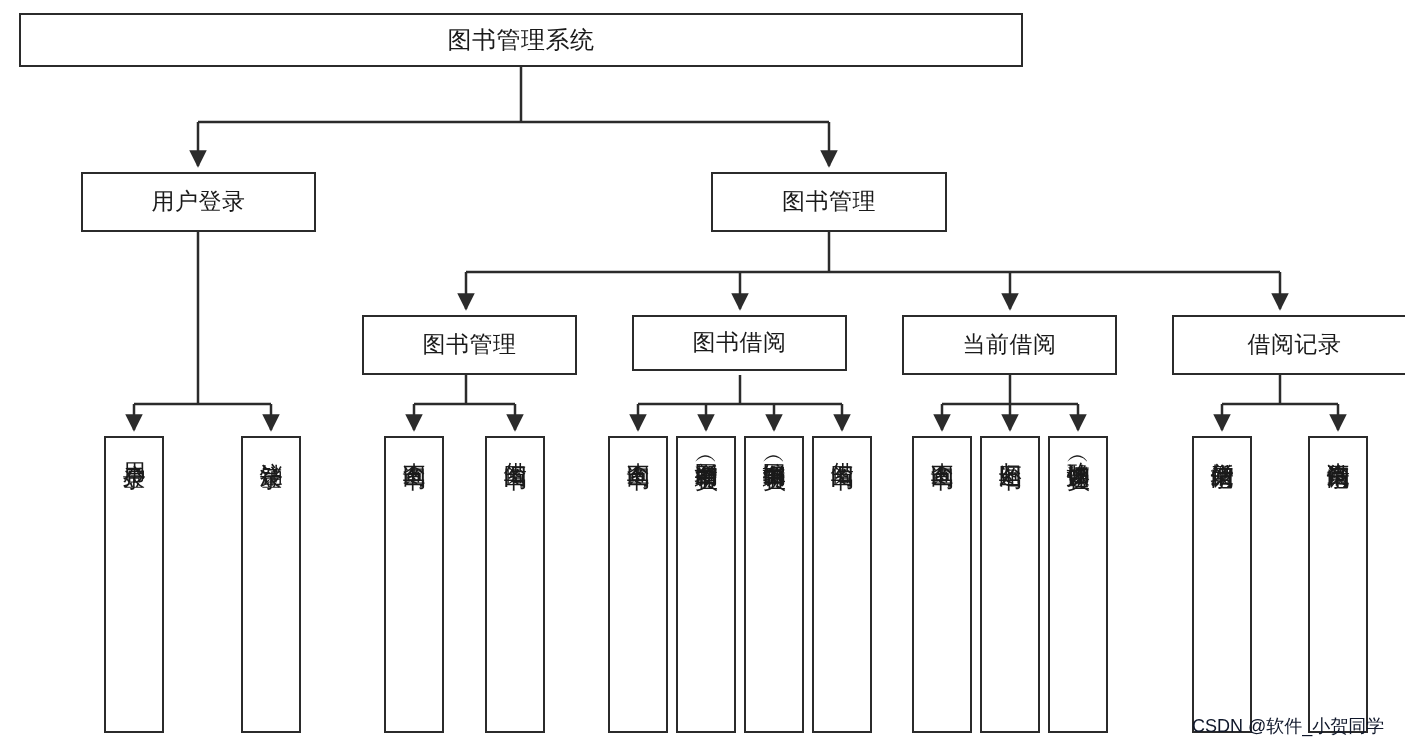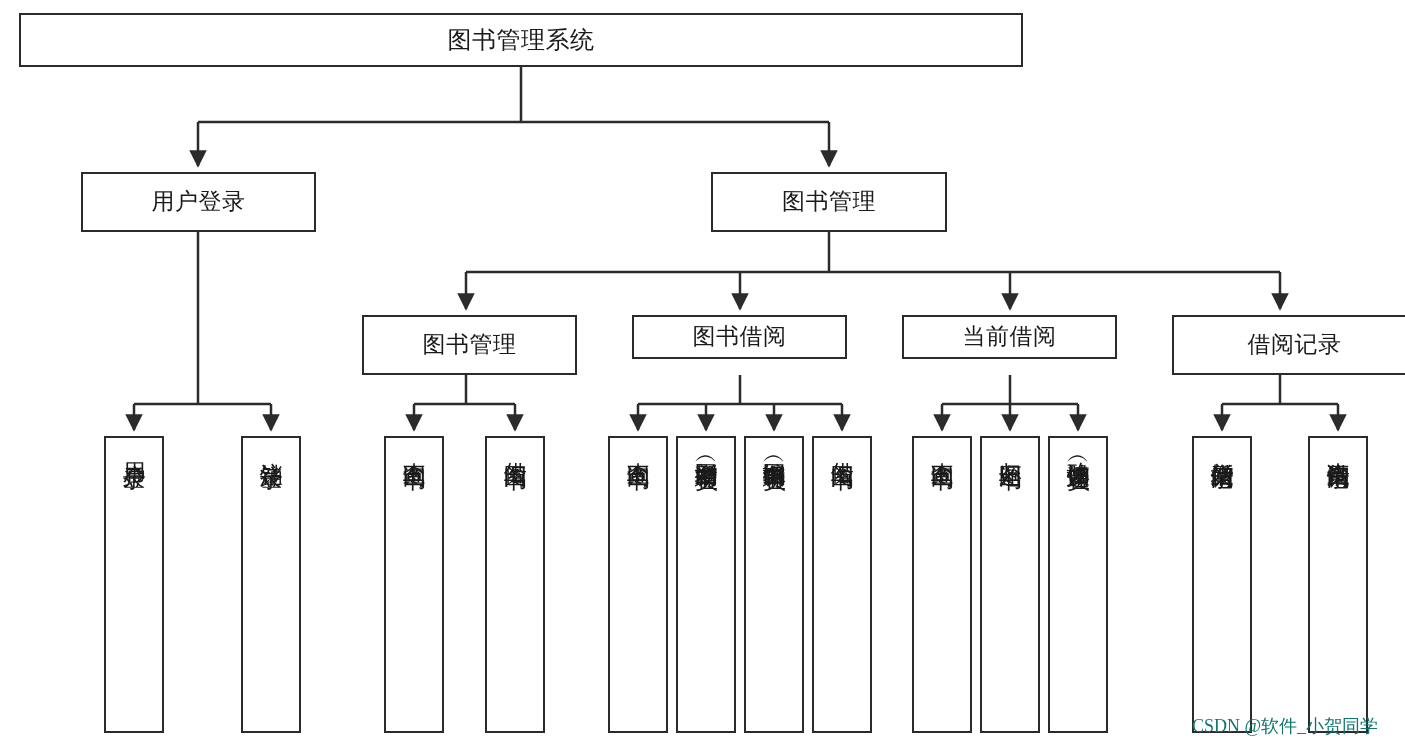--- a/index.html
+++ b/index.html
@@ -65,24 +65,24 @@
     white-space: normal;
   }
   .node.vert.tall .label {
     letter-spacing: 1px;
   }
   #watermark {
     position: absolute;
     left: 1192px;
     top: 714px;
     font-size: 18px;
-    color: #0f766e;
+    color: #0f172a;
     white-space: nowrap;
     z-index: 5;
-    font-family: Liberation Serif, serif;
+    font-family: Liberation Sans, sans-serif;
   }
 </style>
 </head>
 <body>
 
 <div id="canvas">
 
   <svg id="edges" viewBox="0 0 1405 747" xmlns="http://www.w3.org/2000/svg">
     <defs>
       <marker id="arrow" viewBox="0 0 10 10" refX="9" refY="5" markerWidth="7" markerHeight="7" orient="auto-start-reverse">
@@ -141,24 +141,24 @@
   <div class="node horiz" style="left:81px; top:172px; width:235px; height:60px;">
     <span class="label">用户登录</span>
   </div>
   <div class="node horiz" style="left:711px; top:172px; width:236px; height:60px;">
     <span class="label">图书管理</span>
   </div>
 
   <div class="node horiz" style="left:362px; top:315px; width:215px; height:60px;">
     <span class="label">图书管理</span>
   </div>
-  <div class="node horiz" style="left:632px; top:315px; width:215px; height:44px;align-items:center;">
+  <div class="node horiz" style="left:632px; top:315px; width:215px; height:56px;align-items:center;">
     <span class="label">图书借阅</span>
   </div>
-  <div class="node horiz" style="left:902px; top:315px; width:215px; height:44px;">
+  <div class="node horiz" style="left:902px; top:315px; width:215px; height:60px;">
     <span class="label">当前借阅</span>
   </div>
   <div class="node horiz" style="left:1172px; top:315px; width:245px; height:60px;">
     <span class="label">借阅记录</span>
   </div>
 
   <div class="node vert" style="left:104px; top:436px; width:60px; height:297px;">
     <span class="label">用户登录</span>
   </div>
   <div class="node vert" style="left:241px; top:436px; width:60px; height:297px;">

